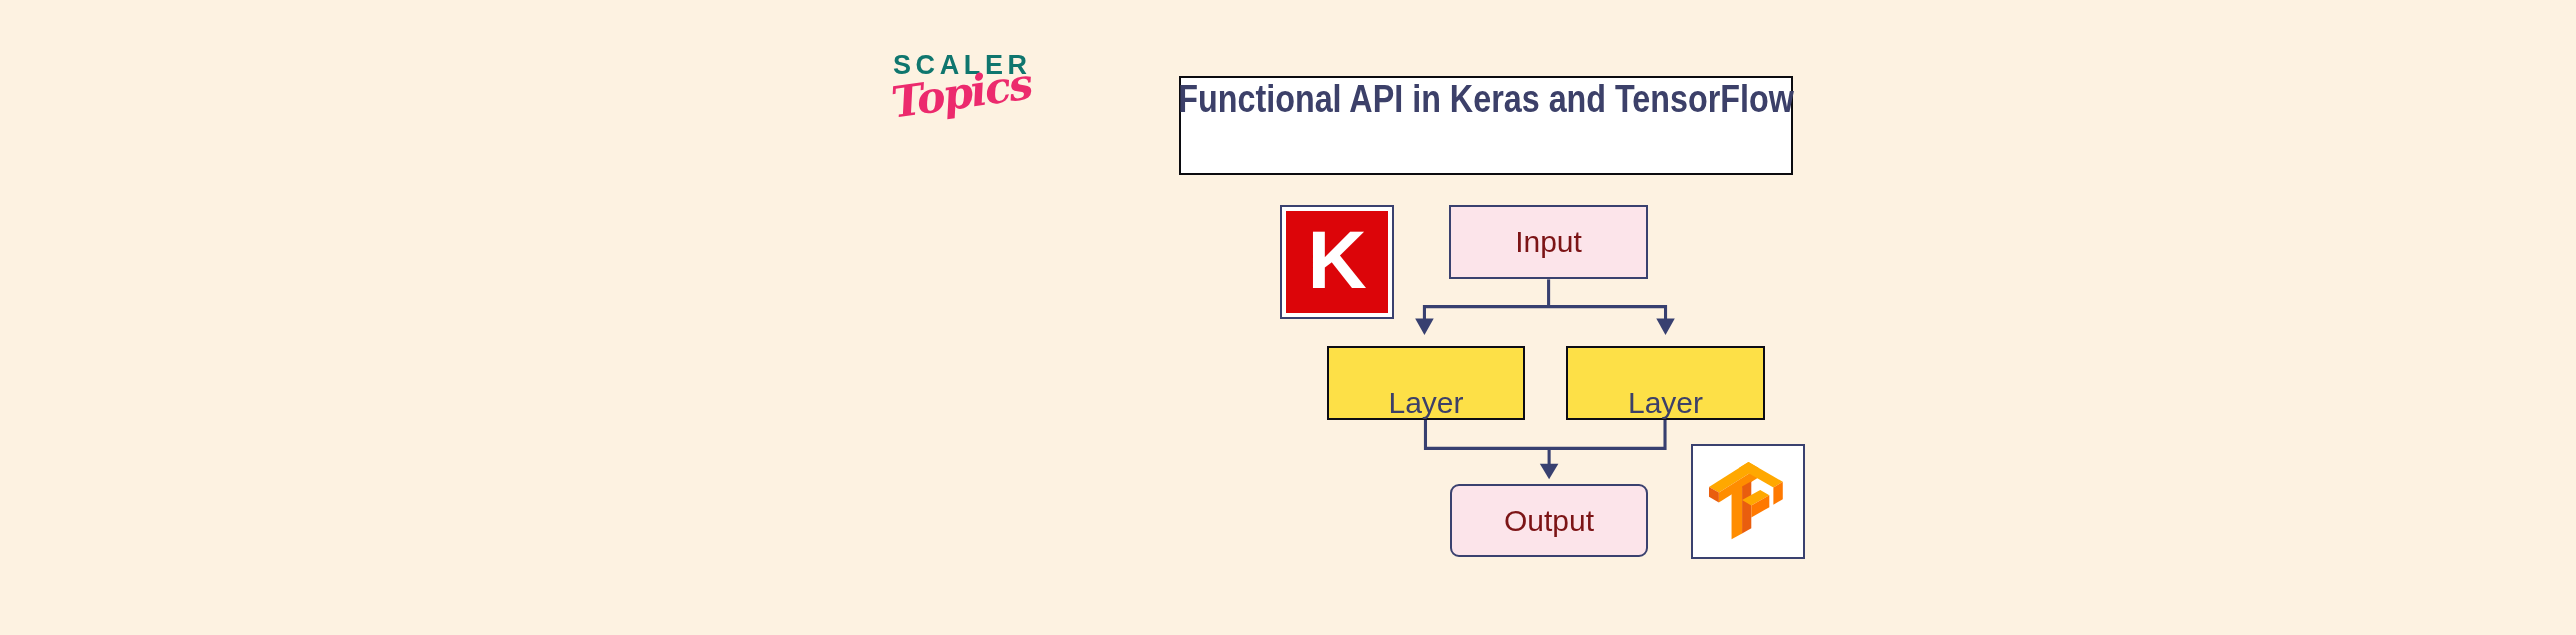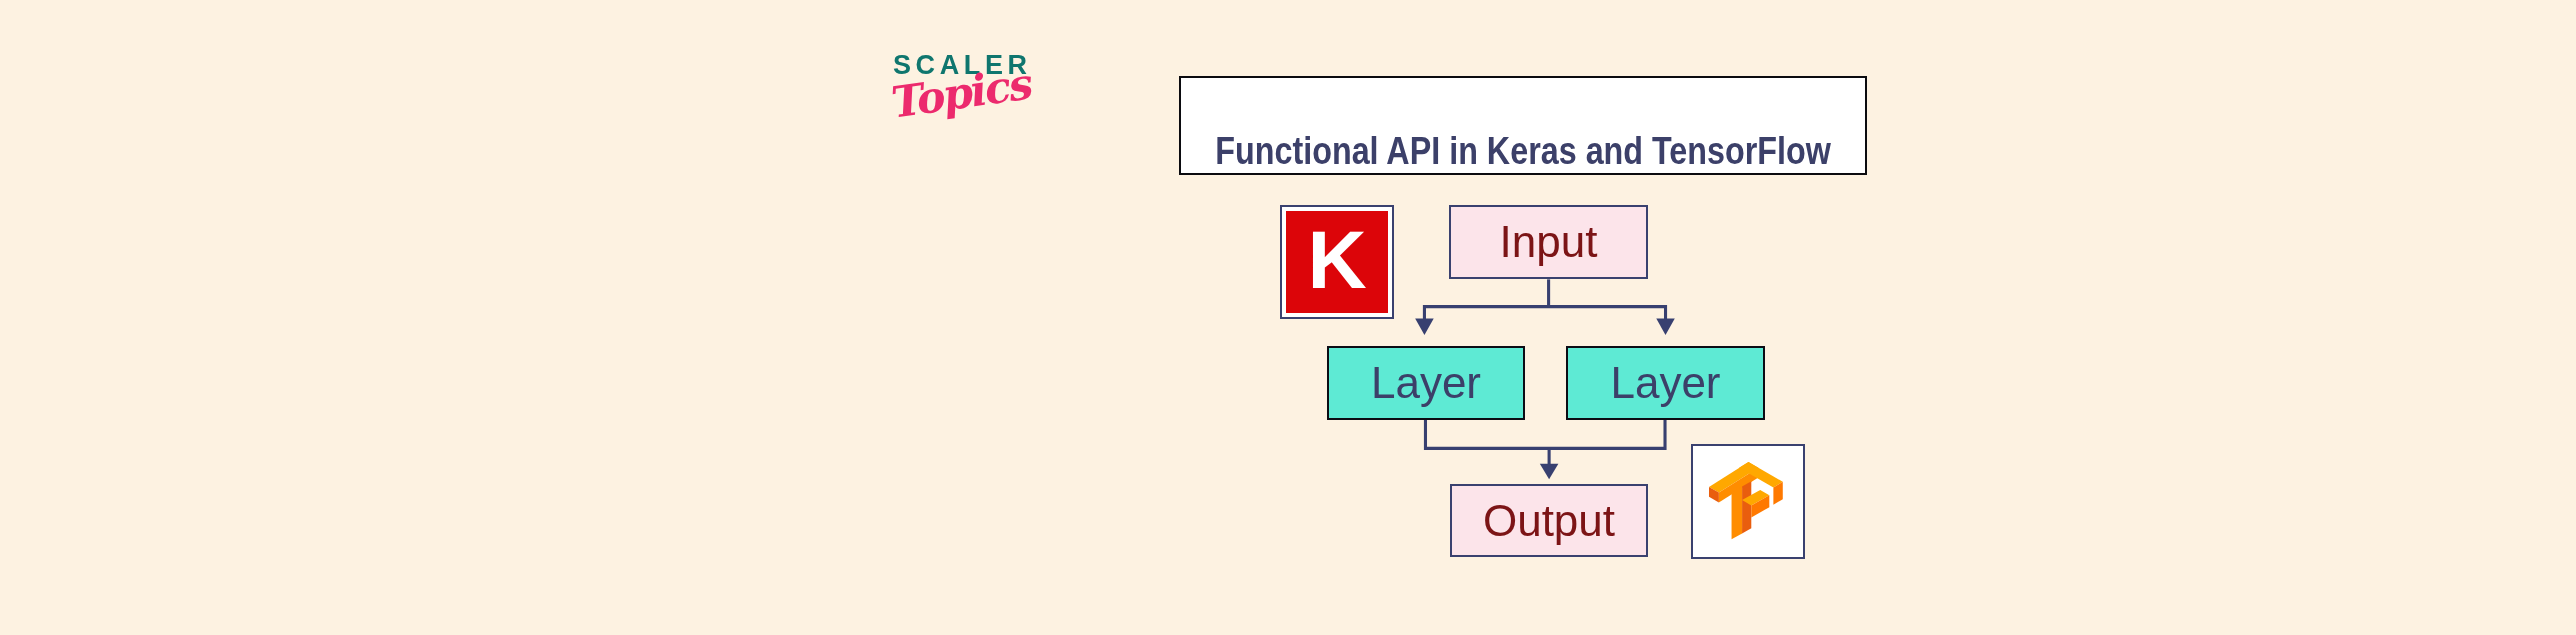--- a/index.html
+++ b/index.html
@@ -21,23 +21,23 @@
     font-family:"DejaVu Serif",serif;font-style:italic;font-weight:bold;
     font-size:43px;color:#ec2a6d;line-height:1;
     letter-spacing:-2.1px;
     transform:rotate(-8deg);transform-origin:left top;
     margin-top:3.1px;margin-left:-4.1px;
     display:inline-block;
   }
 
   
   .title-box{
-    position:absolute;left:1179px;top:76px;width:688px;height:99px;
+    position:absolute;left:1179px;top:76px;width:614px;height:99px;
     background:#ffffff;border:2.6px solid #0b0b0f;box-sizing:border-box;
-    display:flex;align-items:flex-end;justify-content:center;
+    display:flex;align-items:flex-start;justify-content:center;
   }
   .title-text{
     font-weight:bold;font-size:38px;color:#3c4069;white-space:nowrap;
     display:inline-block;transform:scaleX(0.85);transform-origin:center;
   }
 
   
   .keras-box{
     position:absolute;left:1280px;top:205px;width:114px;height:114px;
     background:#ffffff;border:2.6px solid #3a416f;box-sizing:border-box;
@@ -49,32 +49,32 @@
   }
   .keras-letter{
     color:#ffffff;font-weight:bold;font-size:82px;line-height:1;
     transform:translateY(-2.1px);
   }
 
   
   .node{
     position:absolute;box-sizing:border-box;
     display:flex;align-items:center;justify-content:center;
-    font-size:44px;line-height:1;
+    font-size:30px;line-height:1;
   }
   .node-pink{
     background:#fce4ea;border:2.6px solid #3a416f;color:#7c1416;
   }
   .node-lavender{
-    background:#5eead4;border:2.6px solid #0c0c14;color:#3c4069;
+    background:#fde047;border:2.6px solid #0c0c14;color:#3c4069;align-items:flex-end;
   }
   .node-input  {left:1449px;top:205px;width:199px;height:74px;}
   .node-layer-left {left:1327px;top:346px;width:198px;height:74px;}
   .node-layer-right{left:1566px;top:346px;width:199px;height:74px;}
-  .node-output {left:1450px;top:484px;width:198px;height:73px;}
+  .node-output {left:1450px;top:484px;width:198px;height:73px;border-radius:9px;}
 
   
   .connectors{position:absolute;left:0;top:0;width:3091px;height:636px;}
 
   
   .tf-box{
     position:absolute;left:1691px;top:444px;width:114px;height:115px;
     background:#ffffff;border:2.6px solid #3a416f;box-sizing:border-box;
     display:flex;align-items:center;justify-content:center;
   }

